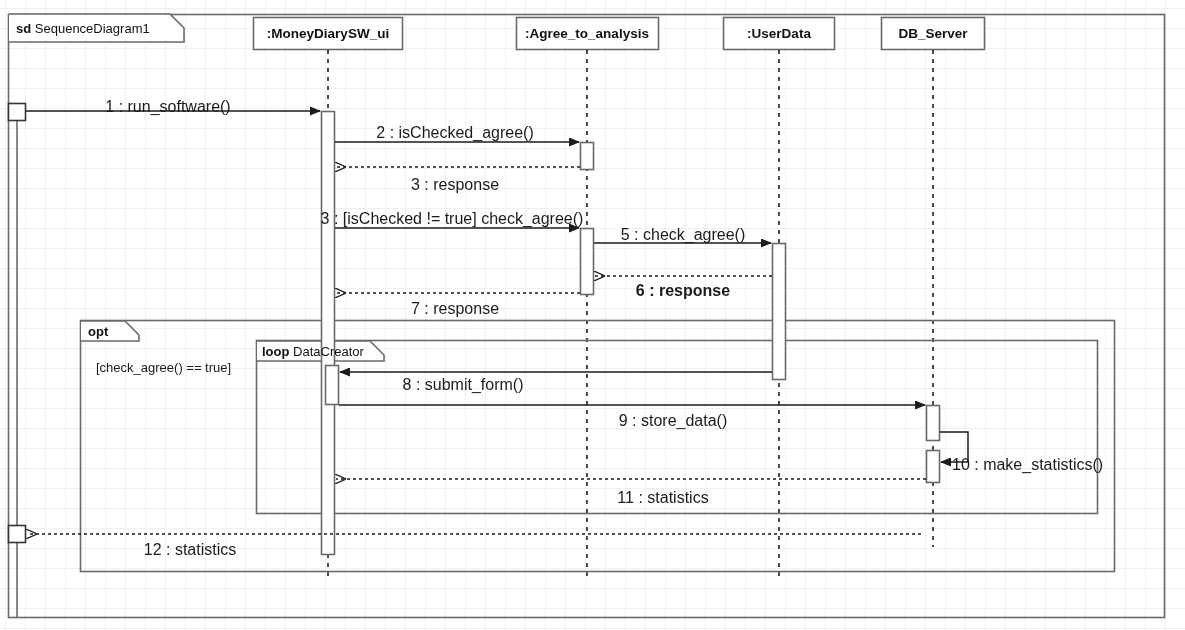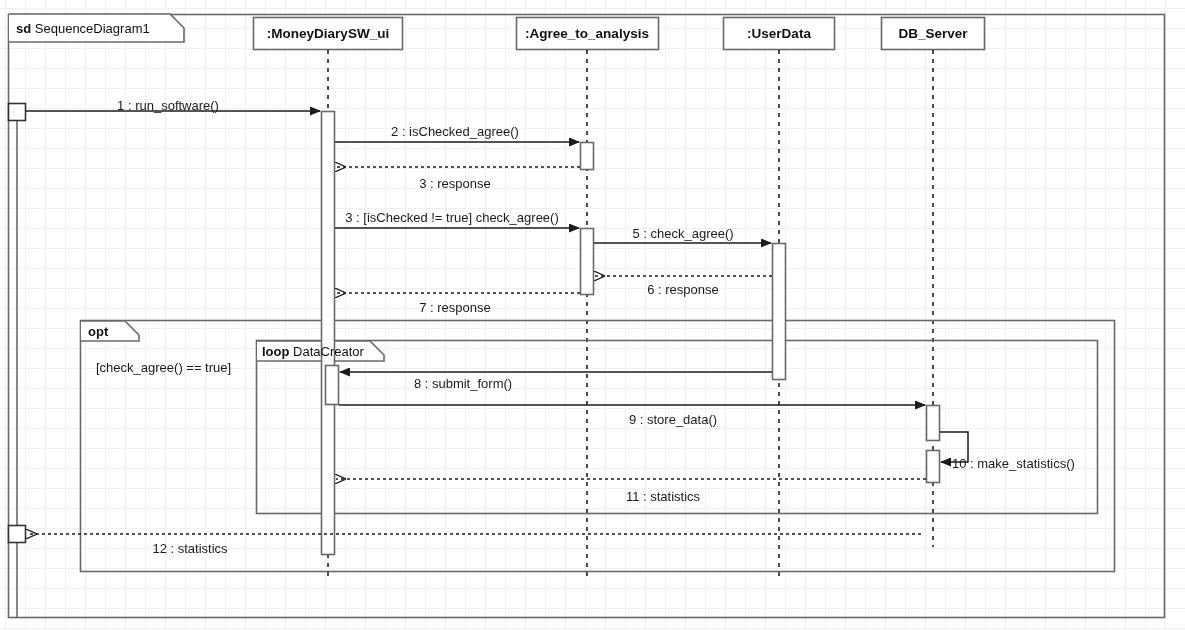--- a/index.html
+++ b/index.html
@@ -57,21 +57,21 @@
   .frag-name {
     font-size: 13px;
     font-weight: normal;
     color: #111111;
   }
   .guard {
     font-size: 13px;
     color: #1b1b1b;
   }
   .msg {
-    font-size: 13px;
+    font-size: 16px;
     color: #1b1b1b;
   }
 </style>
 </head>
 <body>
 
 <div id="canvas">
 
   <svg class="svg-layer" viewBox="0 0 1185 630" xmlns="http://www.w3.org/2000/svg">
     <defs>
@@ -178,21 +178,21 @@
   <div class="lbl" style="left:262px; top:345px;">
     <span class="frag-kw">loop</span>
     <span class="frag-name">DataCreator</span>
   </div>
 
   <div class="lbl msg lbl-center" style="left:168px; top:99px;">1 : run_software()</div>
   <div class="lbl msg lbl-center" style="left:455px; top:125px;">2 : isChecked_agree()</div>
   <div class="lbl msg lbl-center" style="left:455px; top:177px;">3 : response</div>
   <div class="lbl msg lbl-center" style="left:452px; top:211px;">3 : [isChecked != true] check_agree()</div>
   <div class="lbl msg lbl-center" style="left:683px; top:227px;">5 : check_agree()</div>
-  <div class="lbl msg lbl-center" style="left:683px; top:283px;">6 : response</div>
+  <div class="lbl msg lbl-center" style="left:683px; top:283px;font-weight:bold;">6 : response</div>
   <div class="lbl msg lbl-center" style="left:455px; top:301px;">7 : response</div>
   <div class="lbl msg lbl-center" style="left:463px; top:377px;">8 : submit_form()</div>
   <div class="lbl msg lbl-center" style="left:673px; top:413px;">9 : store_data()</div>
   <div class="lbl msg" style="left:952px; top:457px;">10 : make_statistics()</div>
   <div class="lbl msg lbl-center" style="left:663px; top:490px;">11 : statistics</div>
   <div class="lbl msg lbl-center" style="left:173px; top:542px;margin-left:17px;">12 : statistics</div>
 
 </div>
 
 </body></html>

